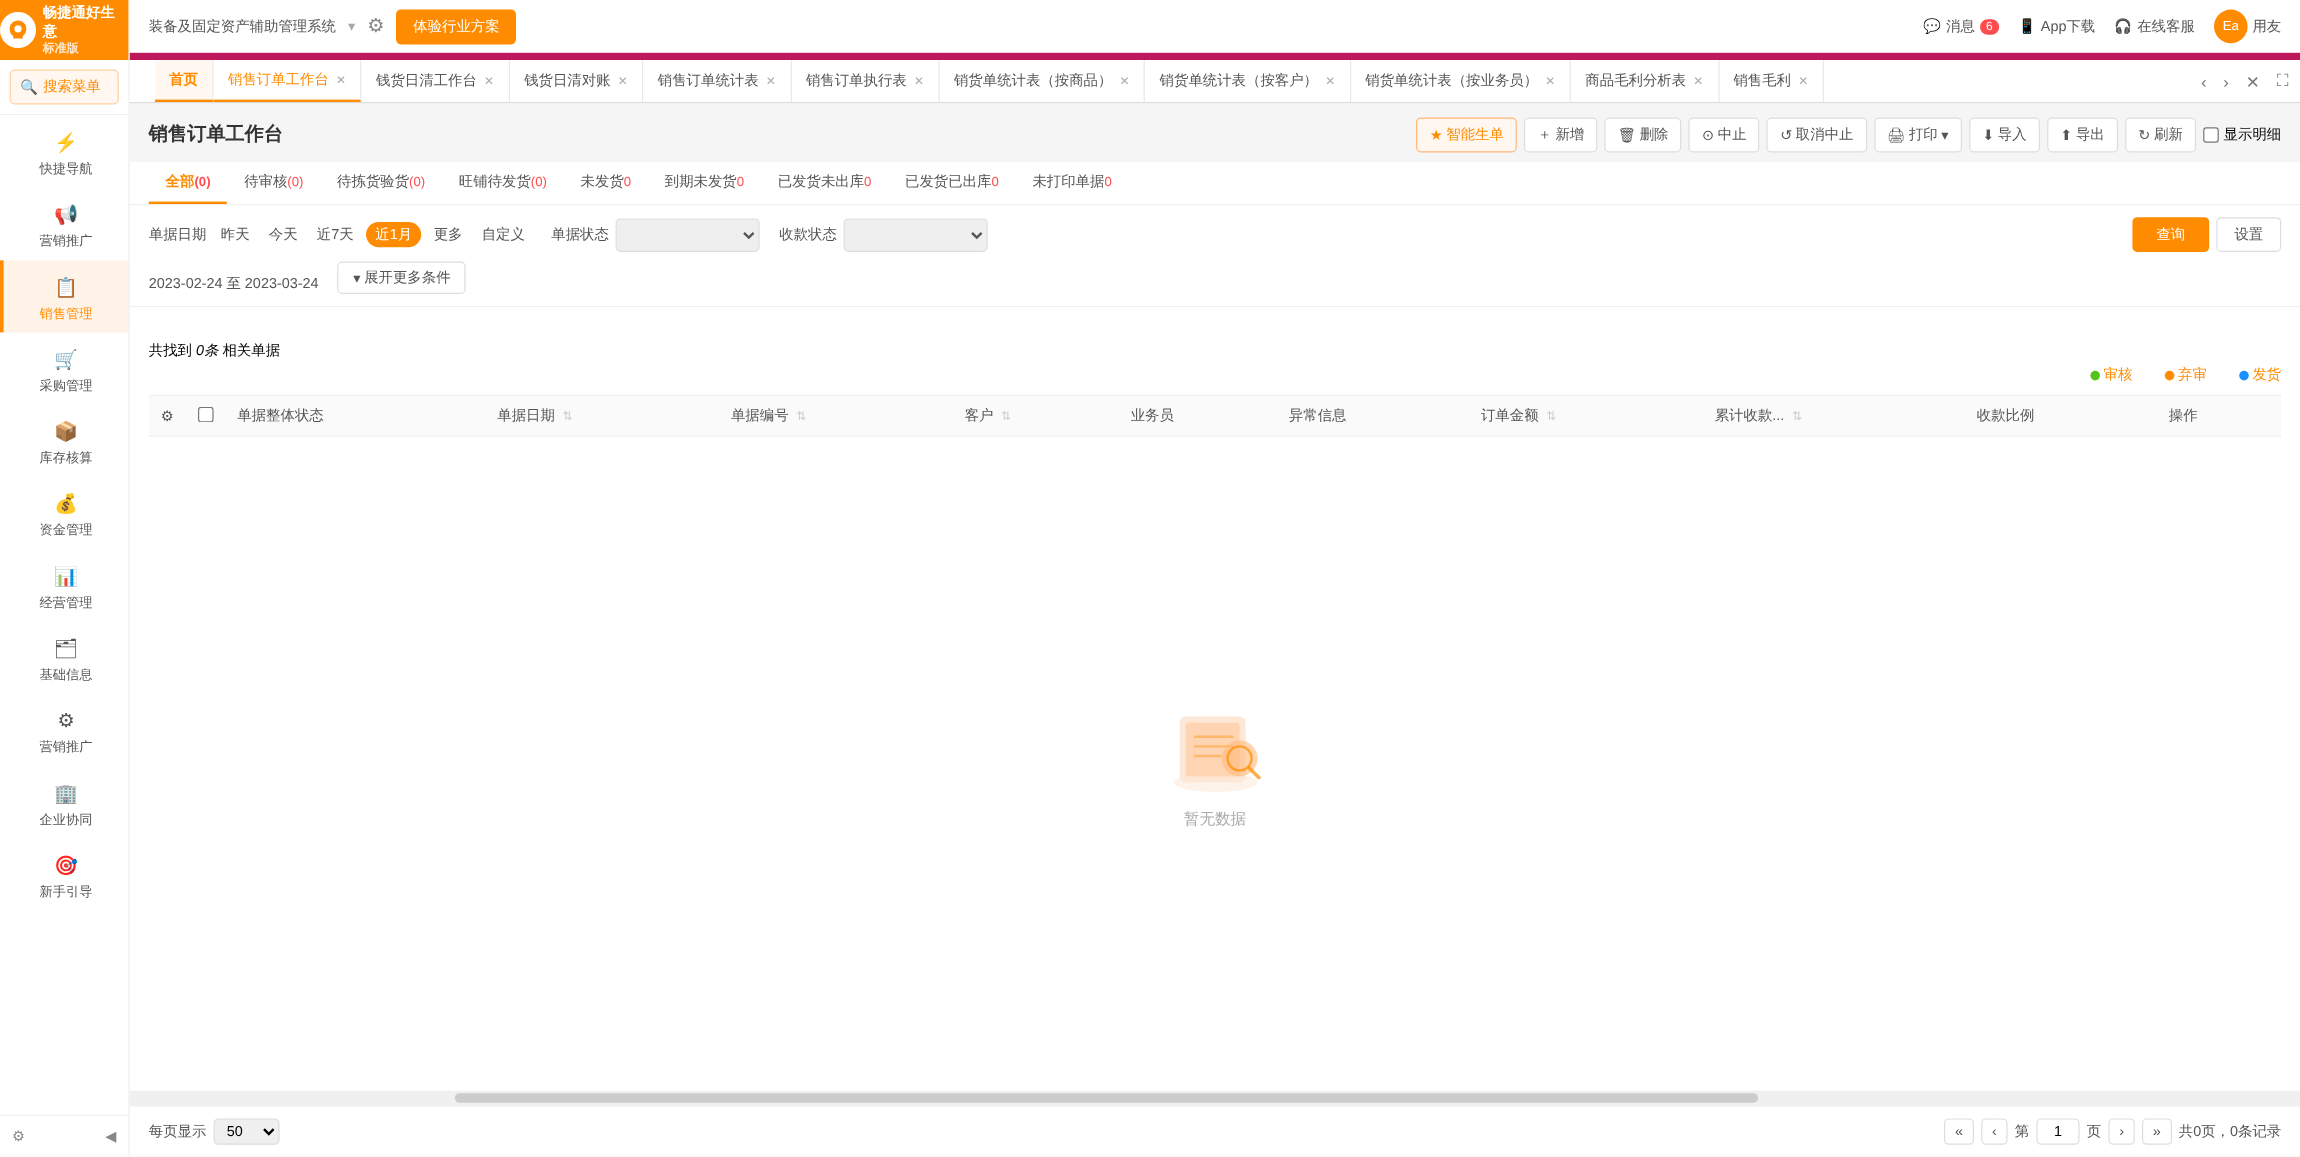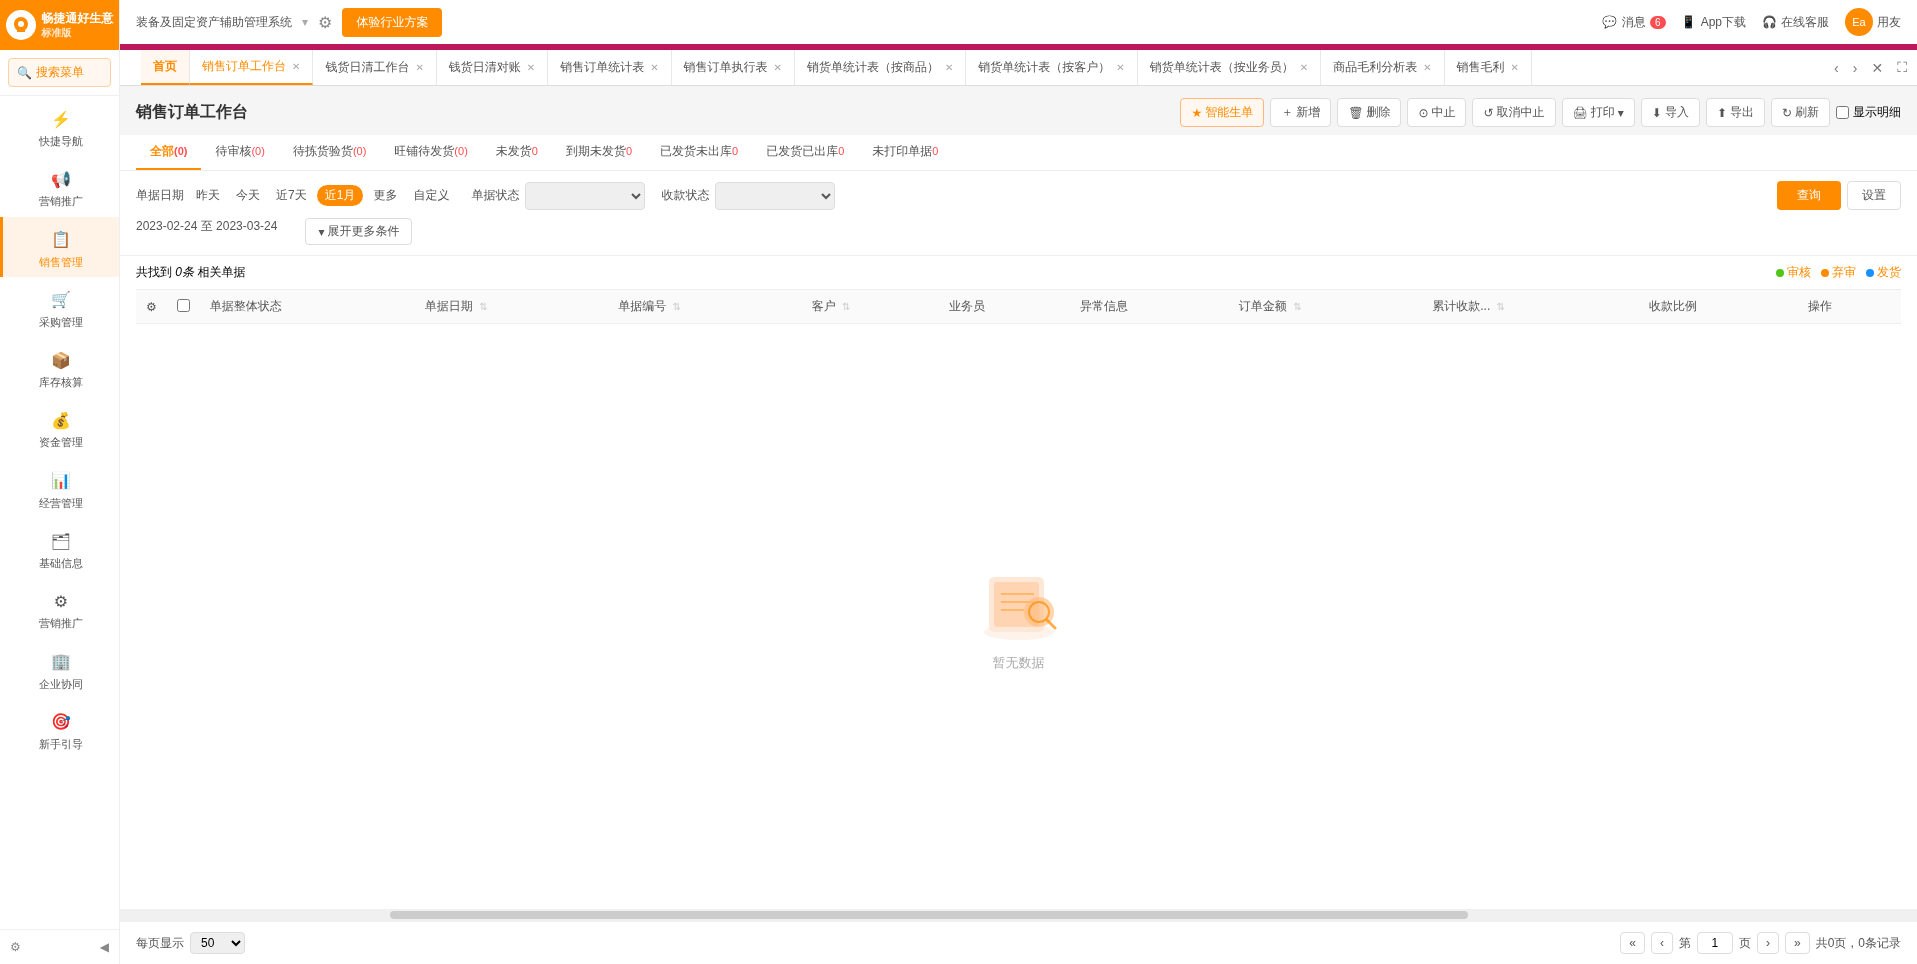--- a/index.html
+++ b/index.html
@@ -1,19 +1,19 @@
 <!DOCTYPE html>
 <html><head>
   <meta charset="utf-8">
   <style>
     * { box-sizing: border-box; margin: 0; padding: 0; font-family: 'Microsoft YaHei', Arial, sans-serif; font-size: 12px; }
     body { display: flex; height: 964px; overflow: hidden; background: #f5f5f5; }
 
     
-    .sidebar { width: 120px; background: #fff; display: flex; flex-direction: column; border-right: 1px solid #eee; flex-shrink: 0; }
+    .sidebar { width: 108px; background: #fff; display: flex; flex-direction: column; border-right: 1px solid #eee; flex-shrink: 0; }
     .sidebar-logo { height: 50px; background: #ff8c00; display: flex; align-items: center; justify-content: center; color: white; font-size: 13px; font-weight: bold; gap: 6px; }
     .sidebar-logo-icon { width: 30px; height: 30px; background: white; border-radius: 50%; display: flex; align-items: center; justify-content: center; }
     .sidebar-logo-icon svg { width: 20px; height: 20px; }
     .sidebar-logo-text { display: flex; flex-direction: column; font-size: 11px; line-height: 1.3; }
     .sidebar-search { padding: 8px; border-bottom: 1px solid #f0f0f0; }
     .sidebar-search-btn { width: 100%; display: flex; align-items: center; gap: 4px; background: #fff7f0; border: 1px solid #ffd0a0; border-radius: 4px; padding: 5px 8px; color: #ff8c00; cursor: pointer; }
     .sidebar-nav { flex: 1; overflow-y: auto; }
     .sidebar-item { display: flex; flex-direction: column; align-items: center; padding: 12px 4px 8px; cursor: pointer; color: #555; border-left: 3px solid transparent; gap: 4px; }
     .sidebar-item.active { background: #fff3e8; color: #ff8c00; border-left-color: #ff8c00; }
     .sidebar-item-icon { width: 22px; height: 22px; display: flex; align-items: center; justify-content: center; font-size: 16px; }
@@ -68,21 +68,21 @@
     .date-quick-btn { padding: 2px 6px; cursor: pointer; color: #555; border-radius: 3px; font-size: 12px; }
     .date-quick-btn.active { background: #ff8c00; color: white; border-radius: 12px; padding: 2px 8px; }
     .filter-select { border: 1px solid #ddd; border-radius: 4px; padding: 3px 8px; font-size: 12px; color: #555; min-width: 120px; height: 28px; cursor: pointer; }
     .expand-btn { display: flex; align-items: center; gap: 3px; cursor: pointer; color: #555; padding: 4px 12px; border: 1px solid #ddd; border-radius: 4px; background: #fff; font-size: 12px; }
     .query-btn { background: #ff8c00; color: white; border: none; border-radius: 4px; padding: 5px 20px; cursor: pointer; font-size: 12px; }
     .set-btn { background: #fff; color: #555; border: 1px solid #ddd; border-radius: 4px; padding: 5px 14px; cursor: pointer; font-size: 12px; }
 
     
     .table-area { flex: 1; padding: 0 16px; background: #fff; overflow: hidden; display: flex; flex-direction: column; }
     .table-toolbar { display: flex; align-items: center; justify-content: space-between; padding: 8px 0; }
-    .table-actions-right { display: flex; align-items: center; gap: 10px; }
+    .table-actions-right { display: flex; align-items: center; gap: 27px; margin-top: 40px; }
     .table-action-btn { display: flex; align-items: center; gap: 3px; cursor: pointer; color: #ff8c00; font-size: 12px; }
     .table-action-btn .dot { width: 8px; height: 8px; border-radius: 50%; display: inline-block; }
     .dot-green { background: #52c41a; }
     .dot-orange { background: #ff8c00; }
     .dot-blue { background: #1890ff; }
 
     
     .data-table { width: 100%; border-collapse: collapse; font-size: 12px; }
     .data-table th { background: #fafafa; padding: 8px 10px; text-align: left; border-bottom: 1px solid #eee; border-top: 1px solid #eee; color: #555; font-weight: normal; white-space: nowrap; }
     .data-table th .sort-icon { color: #ccc; margin-left: 3px; font-size: 10px; }
@@ -100,21 +100,21 @@
     .page-size-select { border: 1px solid #ddd; border-radius: 4px; padding: 2px 6px; font-size: 12px; }
     .pagination-right { display: flex; align-items: center; gap: 6px; color: #555; }
     .page-nav-btn { padding: 3px 8px; border: 1px solid #ddd; border-radius: 4px; cursor: pointer; background: #fff; color: #555; font-size: 12px; }
     .page-nav-btn:disabled { color: #ccc; cursor: not-allowed; }
     .page-input { width: 36px; border: 1px solid #ddd; border-radius: 4px; padding: 3px 6px; text-align: center; font-size: 12px; }
 
     
     .scrollbar-area { height: 12px; background: #f0f0f0; flex-shrink: 0; overflow: hidden; position: relative; }
     .scrollbar-thumb { height: 8px; margin: 2px 0; background: #ccc; border-radius: 4px; width: 60%; margin-left: 15%; }
 
-    .filter-second-row { display: flex; align-items: flex-start; gap: 28px; margin-top: 8px; }
+    .filter-second-row { display: flex; align-items: flex-end; gap: 16px; margin-top: 8px; }
     .date-range-text { color: #555; font-size: 12px; }
 
     .tab-bar-wrapper { display: flex; align-items: stretch; overflow: hidden; flex: 1; }
   </style>
 </head>
 <body>
 
 <div class="sidebar">
   <div class="sidebar-logo">
     <div class="sidebar-logo-icon">

